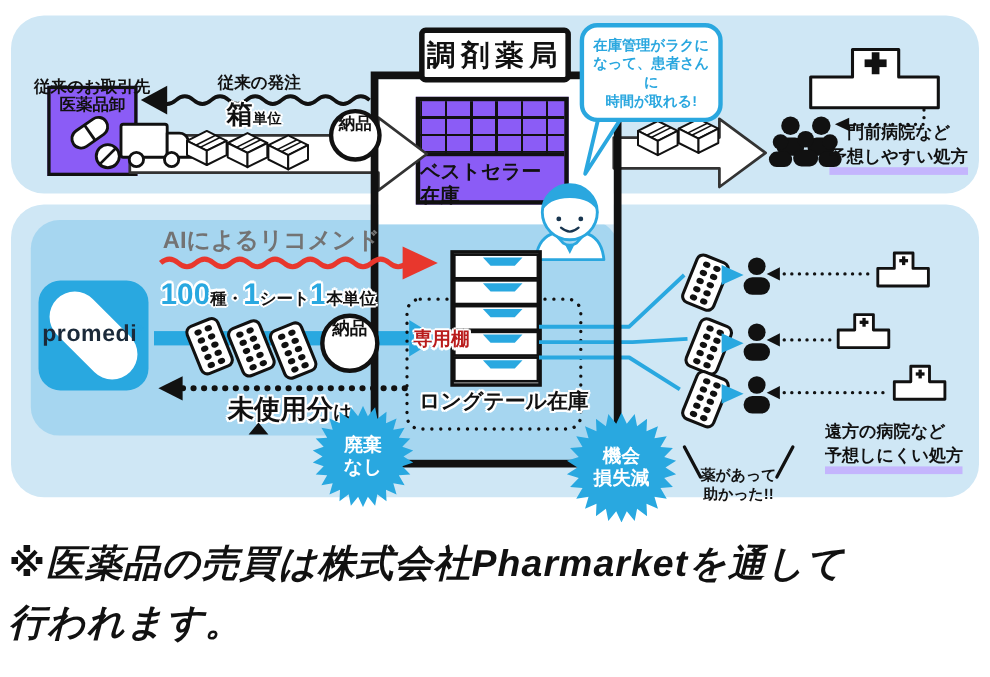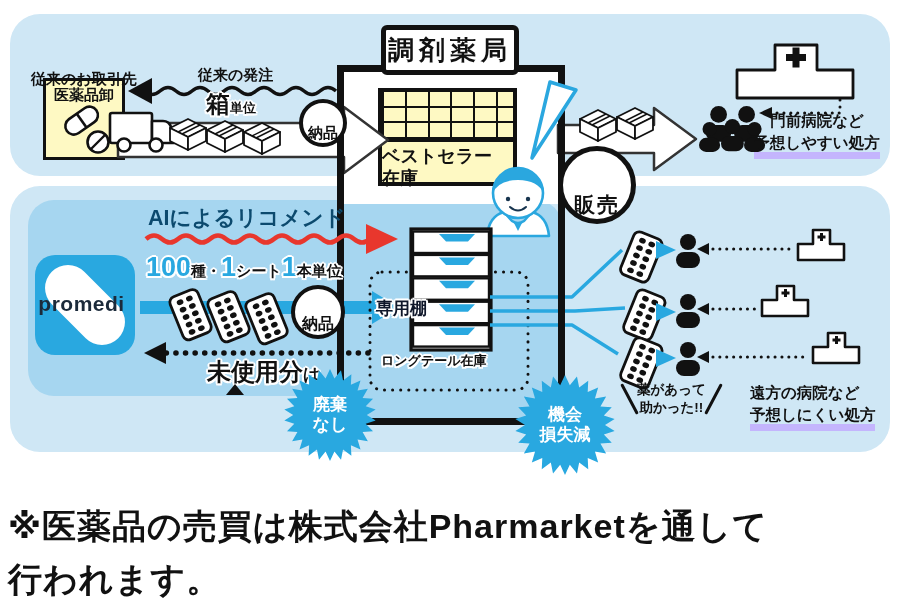--- a/index.html
+++ b/index.html
@@ -6,25 +6,25 @@
   #stage{position:relative;width:900px;height:615px;background:#fff;overflow:hidden;
          font-family:"Liberation Sans","DejaVu Sans",sans-serif;color:#111;}
   .abs{position:absolute;}
   
   .panel-light{background:#cfe7f5;border-radius:30px;z-index:1;}
   .panel-medium{background:#a6d6f0;z-index:2;}
   
   .ph-fill{background:#fff;z-index:2;}
   .ph-border{border:7px solid #111;box-sizing:border-box;z-index:5;pointer-events:none;}
   
-  .wbox{background:#fef9c3;border:3.5px solid #111;box-sizing:border-box;z-index:3;}
+  .wbox{background:#8b5cf6;border:3.5px solid #111;box-sizing:border-box;z-index:3;}
   .title-box{background:#fff;border:5px solid #111;border-radius:6px;box-sizing:border-box;
              display:flex;align-items:center;justify-content:center;z-index:6;
              font-size:26px;font-weight:bold;letter-spacing:5px;}
-  .circle{background:#fff;border-radius:50%;box-sizing:border-box;display:flex;align-items:flex-end;
+  .circle{background:#fff;border-radius:50%;box-sizing:border-box;display:flex;align-items:flex-start;
           justify-content:center;font-weight:bold;z-index:6;}
   .bubble{background:#fff;border:4px solid #2aa7df;border-radius:16px;box-sizing:border-box;
           color:#2aa7df;font-weight:bold;font-size:13px;line-height:17px;text-align:center;
           padding:7px 4px;z-index:8;}
   .halo{text-shadow:-2px 0 #fff,2px 0 #fff,0 -2px #fff,0 2px #fff,-1.5px -1.5px #fff,1.5px 1.5px #fff,-1.5px 1.5px #fff,1.5px -1.5px #fff;text-align:center;}
   .lbl{font-weight:bold;white-space:nowrap;z-index:6;}
   .starburst{position:absolute;background:#29a8e0;display:flex;flex-direction:column;align-items:center;
              justify-content:center;color:#fff;font-weight:bold;text-align:center;z-index:6;}
   .bs-grid{height:47px;border-bottom:3px solid #111;
      background-image:repeating-linear-gradient(90deg,#111 0 2px,transparent 2px 22.8px),
@@ -234,73 +234,75 @@
       <path d="M146,239 q8,-7 16,0 q8,7 16,0 q8,-7 16,0 q8,7 16,0 q8,-7 16,0 q8,7 16,0 q8,-7 16,0 q8,7 16,0 q8,-7 16,0 q8,7 16,0 q8,-7 16,0 q8,7 16,0 q8,-7 16,0 q8,7 16,0" fill="none" stroke="#e8372d" stroke-width="4.5"></path>
       <polygon points="366,224 398,239 366,254" fill="#e8372d"></polygon>
     </g>
     <polygon points="550,82 576,90 532,158" fill="#fff" stroke="#2aa7df" stroke-width="3.5" stroke-linejoin="round"></polygon>
   </svg>
 
   <div class="abs title-box" style="left:381px;top:25px;width:138px;height:50px;">
     <span>調剤薬局</span>
   </div>
 
+  <div class="abs bubble" style="left:527px;top:21px;width:130px;">
+    <div>在庫管理がラクに</div>
+    <div>なって、患者さんに</div>
+    <div>時間が取れる!</div>
+  </div>
 
   <div class="abs circle" style="left:299px;top:99px;width:48px;height:48px;border:4px solid #111;font-size:15px;">
     <span>納品</span>
   </div>
   <div class="abs circle" style="left:291px;top:285px;width:54px;height:54px;border:4.5px solid #111;font-size:16px;">
     <span>納品</span>
-  </div>
-  <div class="abs circle" style="left:558px;top:146px;width:78px;height:78px;border:5px solid #111;font-size:21px;letter-spacing:2px;">
-    <span>販売</span>
   </div>
 
   <div class="abs lbl" style="left:31px;top:50px;font-size:15px;margin-top:20px;">従来のお取引先</div>
   <div class="abs lbl" style="left:198px;top:66px;font-size:15px;">従来の発注</div>
   <div class="abs lbl halo" style="left:206px;top:88px;z-index:6;">
     <span style="font-size:24px;">箱</span><span style="font-size:13px;">単位</span>
   </div>
   <div class="abs lbl" style="left:753px;top:110px;width:128px;text-align:center;font-size:15.5px;line-height:22px;white-space:nowrap;">
     <div>門前病院など</div>
     <div><span class="underline2">予想しやすい処方</span></div>
   </div>
 
-  <div class="abs lbl" style="left:148px;top:203px;font-size:21.5px;color:#0c4a6e;z-index:7;">AIによるリコメンド</div>
+  <div class="abs lbl" style="left:148px;top:203px;font-size:21.5px;color:#737373;z-index:7;">AIによるリコメンド</div>
   <div class="abs lbl halo" style="left:146px;top:252px;z-index:6;">
     <span style="font-size:27px;color:#29a8e0;">100</span><span style="font-size:15px;">種・</span><span style="font-size:27px;color:#29a8e0;">1</span><span style="font-size:15px;">シート</span><span style="font-size:27px;color:#29a8e0;">1</span><span style="font-size:15px;">本単位</span>
   </div>
-  <div class="abs lbl halo" style="left:376px;top:297px;font-size:17px;color:#0f172a;">専用棚</div>
-  <div class="abs lbl halo" style="left:381px;top:352px;font-size:13px;">ロングテール在庫</div>
+  <div class="abs lbl halo" style="left:376px;top:297px;font-size:17px;color:#b91c1c;">専用棚</div>
+  <div class="abs lbl halo" style="left:381px;top:352px;font-size:19px;">ロングテール在庫</div>
   <div class="abs lbl halo" style="left:183px;top:356px;">
     <span style="font-size:24px;padding-left:24px;">未使用分</span><span style="font-size:17px;">は</span>
   </div>
   <div class="abs pointer-up" style="left:226px;top:384px;"></div>
 
   <div class="starburst" style="left: 284px; top: 369px; width: 92px; height: 92px; font-size: 17px; line-height: 20px; clip-path: polygon(50% 0%, 54.82% 10.29%, 61.97% 1.45%, 64.18% 12.6%, 73.24% 5.73%, 72.72% 17.08%, 83.16% 12.57%, 79.94% 23.48%, 91.15% 21.6%, 85.42% 31.41%, 96.75% 32.27%, 88.84% 40.43%, 99.64% 43.97%, 90% 50%, 99.64% 56.03%, 88.84% 59.57%, 96.75% 67.73%, 85.42% 68.59%, 91.15% 78.4%, 79.94% 76.52%, 83.16% 87.43%, 72.72% 82.92%, 73.24% 94.27%, 64.18% 87.4%, 61.97% 98.55%, 54.82% 89.71%, 50% 100%, 45.18% 89.71%, 38.03% 98.55%, 35.82% 87.4%, 26.76% 94.27%, 27.28% 82.92%, 16.84% 87.43%, 20.06% 76.52%, 8.85% 78.4%, 14.58% 68.59%, 3.25% 67.73%, 11.16% 59.57%, 0.36% 56.03%, 10% 50%, 0.36% 43.97%, 11.16% 40.43%, 3.25% 32.27%, 14.58% 31.41%, 8.85% 21.6%, 20.06% 23.48%, 16.84% 12.57%, 27.28% 17.08%, 26.76% 5.73%, 35.82% 12.6%, 38.03% 1.45%, 45.18% 10.29%);">
     <div>廃棄</div>
     <div>なし</div>
   </div>
   <div class="starburst" style="left: 515px; top: 375px; width: 100px; height: 100px; font-size: 17px; line-height: 20px; clip-path: polygon(50% 0%, 54.82% 10.29%, 61.97% 1.45%, 64.18% 12.6%, 73.24% 5.73%, 72.72% 17.08%, 83.16% 12.57%, 79.94% 23.48%, 91.15% 21.6%, 85.42% 31.41%, 96.75% 32.27%, 88.84% 40.43%, 99.64% 43.97%, 90% 50%, 99.64% 56.03%, 88.84% 59.57%, 96.75% 67.73%, 85.42% 68.59%, 91.15% 78.4%, 79.94% 76.52%, 83.16% 87.43%, 72.72% 82.92%, 73.24% 94.27%, 64.18% 87.4%, 61.97% 98.55%, 54.82% 89.71%, 50% 100%, 45.18% 89.71%, 38.03% 98.55%, 35.82% 87.4%, 26.76% 94.27%, 27.28% 82.92%, 16.84% 87.43%, 20.06% 76.52%, 8.85% 78.4%, 14.58% 68.59%, 3.25% 67.73%, 11.16% 59.57%, 0.36% 56.03%, 10% 50%, 0.36% 43.97%, 11.16% 40.43%, 3.25% 32.27%, 14.58% 31.41%, 8.85% 21.6%, 20.06% 23.48%, 16.84% 12.57%, 27.28% 17.08%, 26.76% 5.73%, 35.82% 12.6%, 38.03% 1.45%, 45.18% 10.29%);">
     <div>機会</div>
     <div>損失減</div>
   </div>
 
   <div class="abs" style="left:628px;top:381px;display:flex;align-items:center;gap:6px;z-index:6;">
     <div class="slash" style="transform:rotate(-28deg);"></div>
-    <div class="lbl" style="font-size:13.5px;line-height:18px;text-align:center;">
+    <div class="lbl" style="font-size:13.5px;line-height:18px;text-align:center;margin-top:42px;">
       <div>薬があって</div>
       <div>助かった!!</div>
     </div>
     <div class="slash" style="transform:rotate(28deg);"></div>
   </div>
 
   <div class="abs lbl" style="left:750px;top:382px;width:130px;text-align:left;font-size:15.5px;line-height:22px;white-space:nowrap;">
     <div>遠方の病院など</div>
     <div><span class="underline2">予想しにくい処方</span></div>
   </div>
 
-  <div class="abs footer-text" style="left:8px;top:500px;width:884px;">
+  <div class="abs footer-text" style="left:8px;top:487px;width:884px;font-style:italic;">
     <div>※医薬品の売買は株式会社Pharmarketを通して</div>
     <div>行われます。</div>
   </div>
 
 </div>
 
 </body></html>

